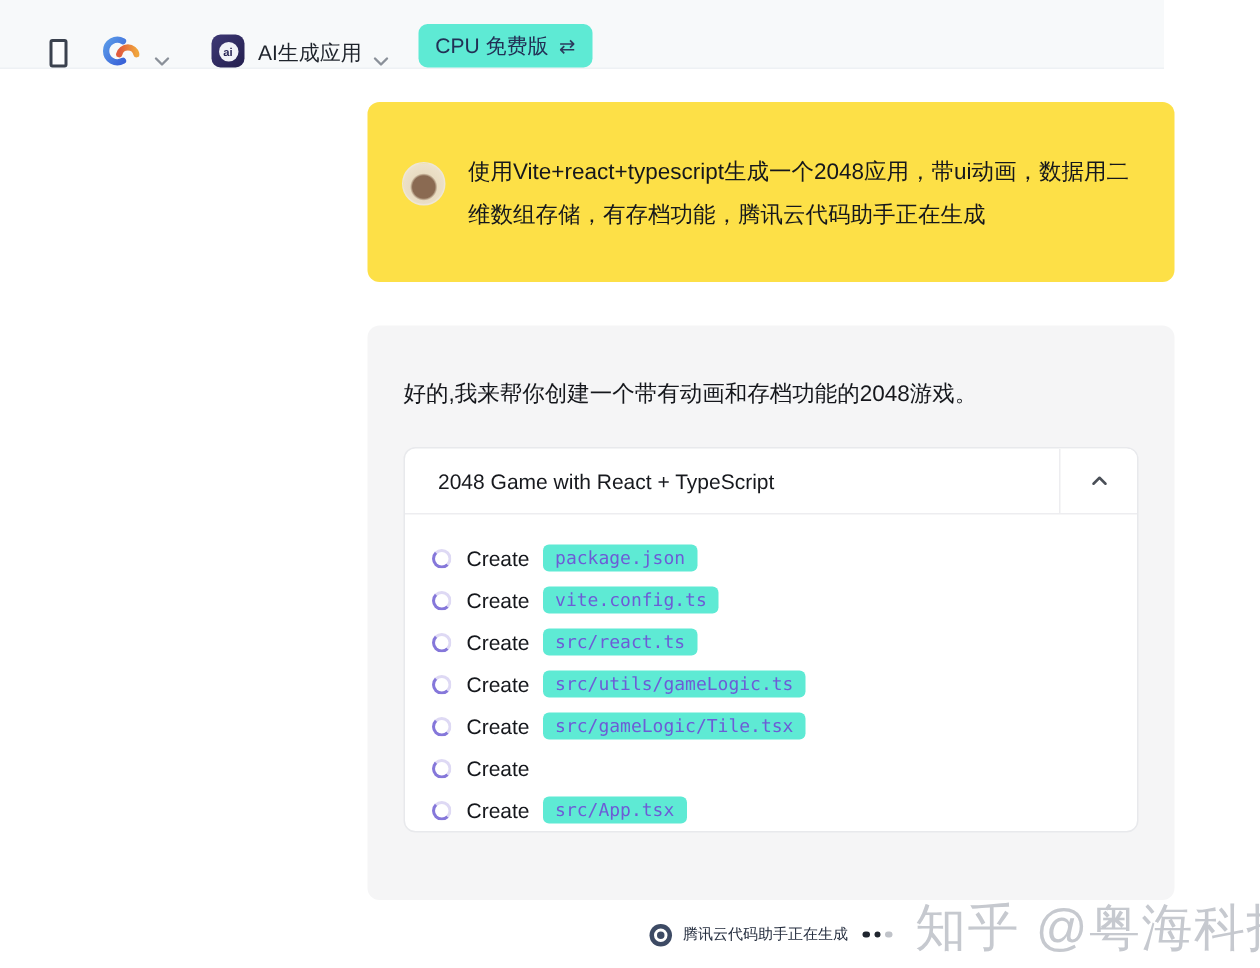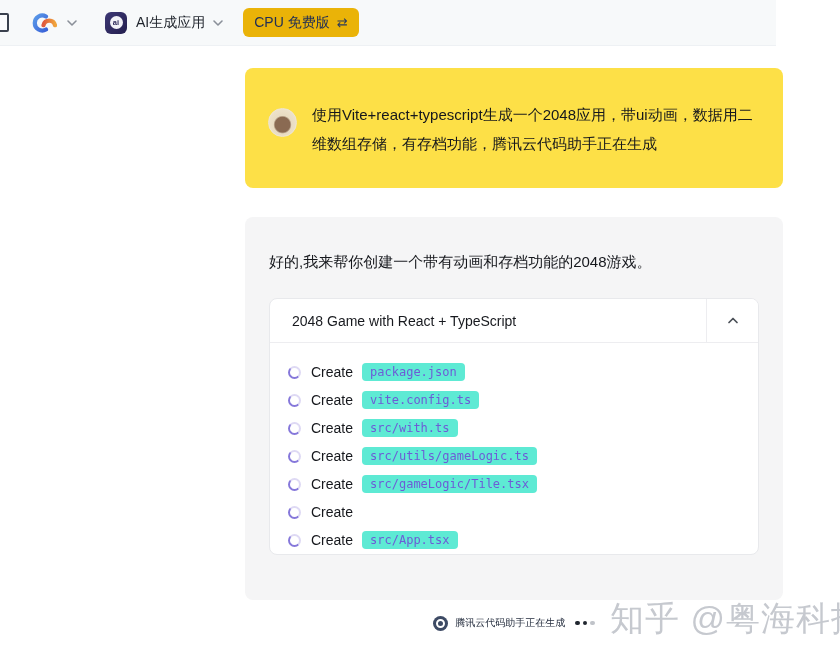--- a/index.html
+++ b/index.html
@@ -3,35 +3,35 @@
 <meta charset="utf-8">
 <style>
   * { margin:0; padding:0; box-sizing:border-box; }
   html,body { background:#fff; }
   body { font-family:"Liberation Sans", sans-serif; }
   #frame { position:relative; width:840px; height:645px; background:#ffffff; overflow:hidden; }
 
   
   .topbar { position:absolute; left:0; top:0; width:776px; height:46px;
             background:#f7f9fa; border-bottom:1px solid #eef1f4;
-            display:flex; align-items:center; }
+            display:flex; align-items:flex-end;padding-left:36px; }
   .panel-toggle { width:12px; height:19px; border:2px solid #3a414e; border-radius:2px;
                   margin-left:-3px; background:#fbfcfd; }
   .logo { margin-left:18px; width:30px; height:22px; display:block; }
   .chev { display:block; }
   .chev-1 { margin-left:9px; }
   .app-badge { margin-left:27px; width:22px; height:22px; border-radius:6px;
                background:linear-gradient(135deg,#3d3875,#241f4e);
                display:flex; align-items:center; justify-content:center; }
   .app-badge-core { width:13px; height:13px; border-radius:50%; background:#f2f2f8;
                     display:flex; align-items:center; justify-content:center;
                     font-size:7.5px; font-weight:bold; color:#2b2657; }
   .app-name { margin-left:9px; font-size:14px; color:#1e232b; }
   .chev-2 { margin-left:7px; }
-  .plan-pill { margin-left:19px; height:29px; border-radius:6px; background:#eab308;
+  .plan-pill { margin-left:19px; height:29px; border-radius:6px; background:#5eead4;
                display:flex; align-items:center; gap:7px; padding:0 11px;
                font-size:14px; color:#223055; cursor:pointer; }
   .swap-glyph { font-size:13px; color:#2b3a5c; }
 
   
   .user-card { position:absolute; left:245px; top:68px; width:538px; height:120px;
                background:#fde047; border-radius:8px; }
   .avatar { position:absolute; left:23px; top:40px; width:29px; height:29px; border-radius:50%;
             background:radial-gradient(circle at 50% 58%, #8a6a52 0 36%, #e9dcc2 44%, #f1e7d2 100%);
             border:1px solid #eee6d6; }
@@ -142,21 +142,21 @@
           <span class="step-file">package.json</span>
         </div>
         <div class="step-row">
           <div class="spinner"></div>
           <span class="step-action">Create</span>
           <span class="step-file">vite.config.ts</span>
         </div>
         <div class="step-row">
           <div class="spinner"></div>
           <span class="step-action">Create</span>
-          <span class="step-file">src/with.ts</span>
+          <span class="step-file">src/react.ts</span>
         </div>
         <div class="step-row">
           <div class="spinner"></div>
           <span class="step-action">Create</span>
           <span class="step-file">src/utils/gameLogic.ts</span>
         </div>
         <div class="step-row">
           <div class="spinner"></div>
           <span class="step-action">Create</span>
           <span class="step-file">src/gameLogic/Tile.tsx</span>

